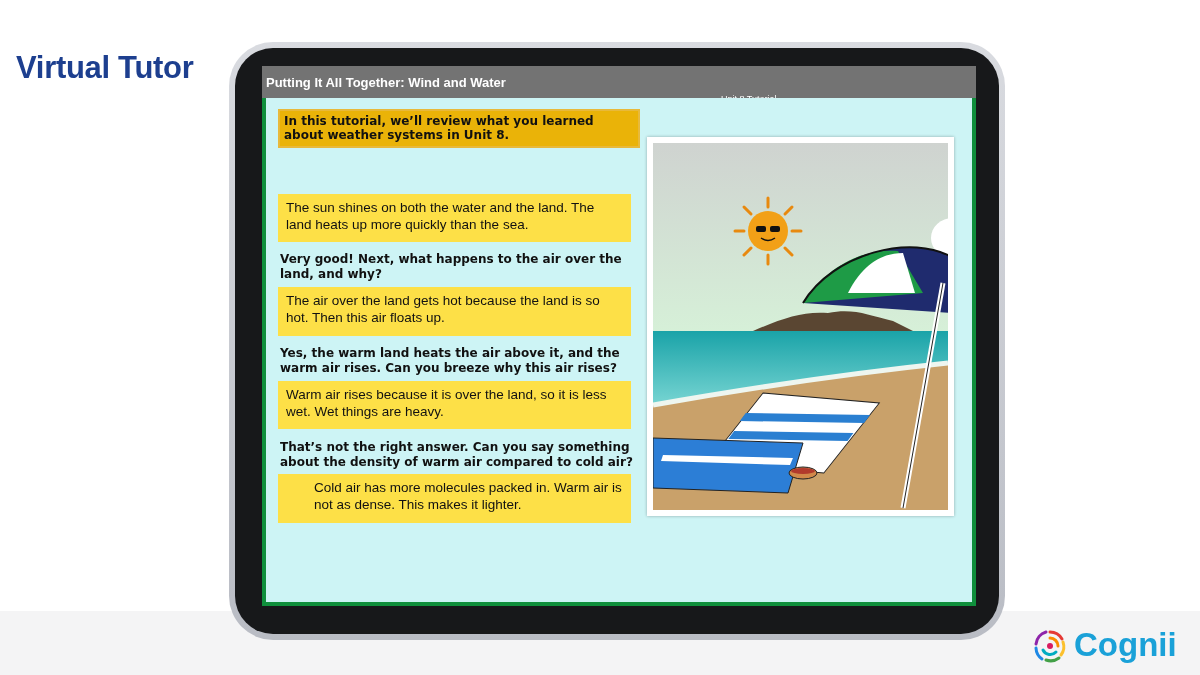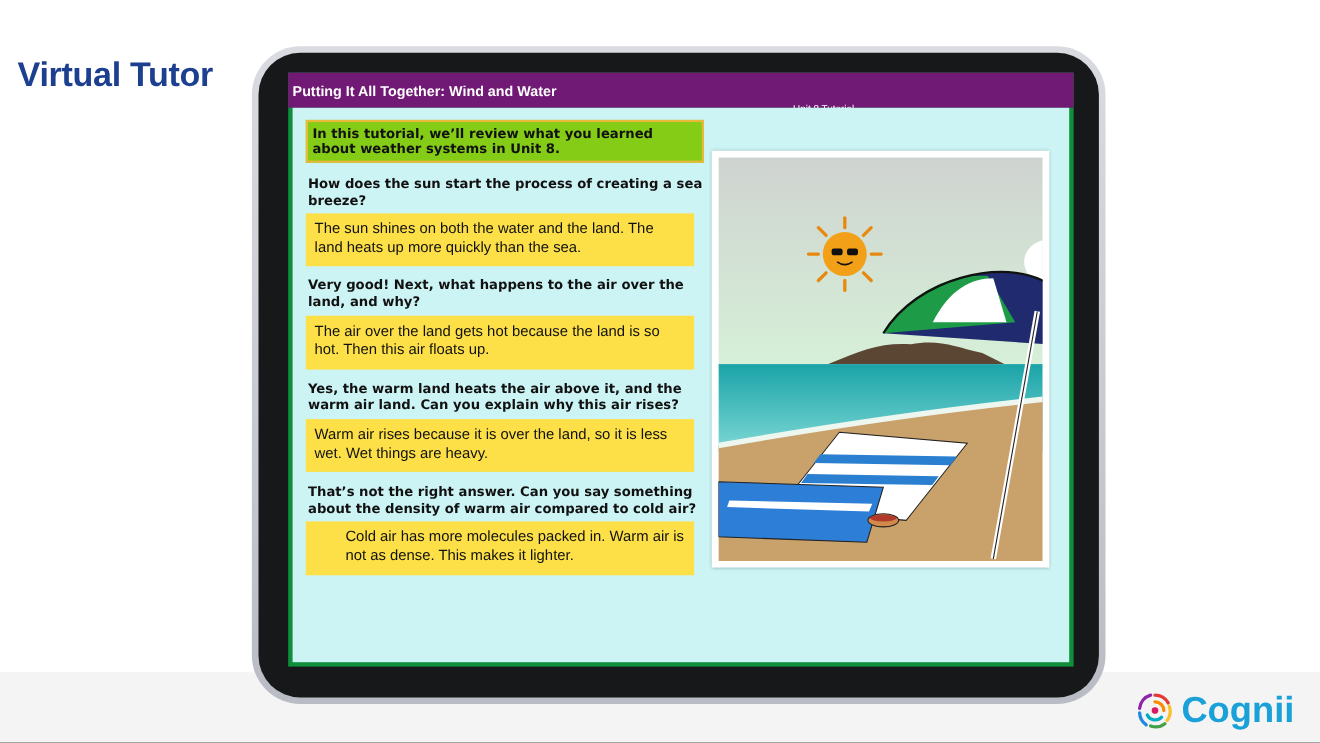--- a/index.html
+++ b/index.html
@@ -28,39 +28,39 @@
   .tablet-inner {
     position: absolute; left: 235px; top: 48px; width: 764px; height: 586px;
     border-radius: 38px; background: #17181a;
   }
   .screen {
     position: absolute; left: 262px; top: 66px; width: 714px; height: 540px;
     background: #0f8f3c;
   }
   .screen-header {
     position: absolute; left: 0; top: 0; width: 714px; height: 32px;
-    background: #701a75;
+    background: #737373;
   }
   .lesson-title {
     position: absolute; left: 4px; top: 9px;
     font-family: "Liberation Sans", sans-serif;
     font-size: 13px; color: #ffffff; font-weight: bold;
   }
   .unit-label {
     position: absolute; left: 459px; top: 12px;
     font-family: "Liberation Sans", sans-serif;
     font-size: 9px; color: #ffffff; margin-top: 16px;
   }
   .content {
     position: absolute; left: 4px; top: 32px; width: 706px; height: 504px;
     background: #cdf4f5;
   }
   .intro-box {
     position: absolute; left: 12px; top: 11px; width: 362px; height: 39px;
-    border: 2px solid #e8b93a; background: #84cc16;
+    border: 2px solid #e8b93a; background: #eab308;
     padding: 3px 4px;
     font-size: 12px; font-weight: bold; color: #111; line-height: 14px;
   }
   .tutor-q {
     position: absolute; left: 14px; width: 360px;
     font-size: 12px; font-weight: bold; color: #111; line-height: 15px;
   }
   .answer {
     position: absolute; left: 12px; width: 353px; background: #fde047;
     padding: 5px 8px;
@@ -97,27 +97,26 @@
 
 <div class="screen">
   <div class="screen-header">
     <span class="lesson-title">Putting It All Together: Wind and Water</span>
     <span class="unit-label">Unit 8 Tutorial</span>
   </div>
 
   <div class="content">
     <div class="intro-box">In this tutorial, we’ll review what you learned about weather systems in Unit 8.</div>
 
-    <div class="tutor-q" style="top:62px;">How does the sun start the process of creating a sea breeze?</div>
     <div class="answer" style="top:96px; height:48px;">The sun shines on both the water and the land. The land heats up more quickly than the sea.</div>
 
     <div class="tutor-q" style="top:154px;">Very good! Next, what happens to the air over the land, and why?</div>
     <div class="answer" style="top:189px; height:49px;">The air over the land gets hot because the land is so hot. Then this air floats up.</div>
 
-    <div class="tutor-q" style="top:248px;">Yes, the warm land heats the air above it, and the warm air land. Can you explain why this air rises?</div>
+    <div class="tutor-q" style="top:248px;">Yes, the warm land heats the air above it, and the warm air rises. Can you breeze why this air rises?</div>
     <div class="answer" style="top:283px; height:48px;">Warm air rises because it is over the land, so it is less wet. Wet things are heavy.</div>
 
     <div class="tutor-q" style="top:342px;">That’s not the right answer.  Can you say something about the density of warm air compared to cold air?</div>
     <div class="answer" style="top:376px; height:49px;padding-left:36px;">Cold air has more molecules packed in. Warm air is not as dense. This makes it lighter.</div>
 
     <div class="pic-frame">
       <div class="pic">
         <svg width="295" height="367" viewBox="0 0 295 367">
           <defs>
             <linearGradient id="sky" x1="0" y1="0" x2="0" y2="1">

